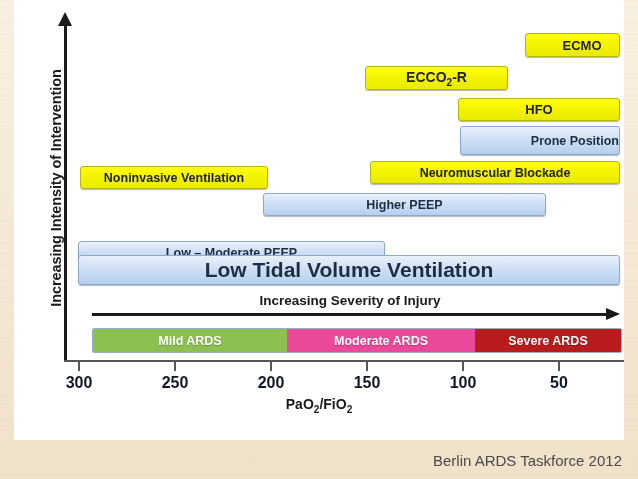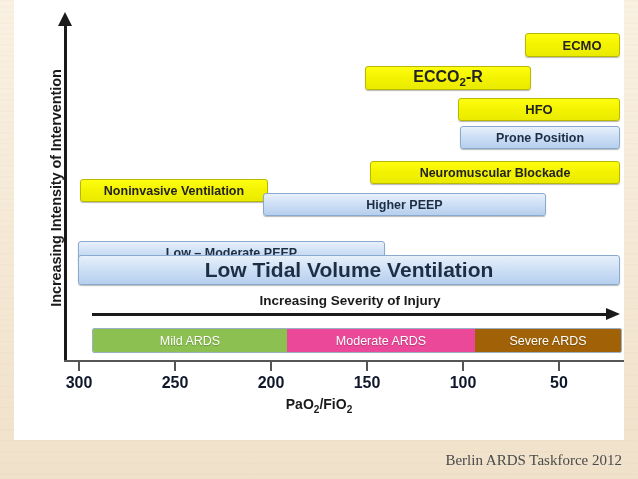--- a/index.html
+++ b/index.html
@@ -173,64 +173,64 @@
     border: 1px solid #9ab0c9;
     box-sizing: border-box;
     border-radius: 2px;
     overflow: hidden;
   }
   .sev-seg {
     display: flex;
     align-items: center;
     justify-content: center;
     font-size: 12.5px;
-    font-weight: normal;
+    font-weight: bold;
     color: #ffffff;
     text-shadow: 0 1px 1px rgba(0,0,0,0.25);
     white-space: nowrap;
   }
 
   
   #caption {
     position: absolute;
     right: 16px;
     top: 452px;
     font-size: 15px;
     color: #4a4a4a;
-    font-family: Liberation Serif, serif;
+    font-family: Liberation Sans, sans-serif;
   }
 </style>
 </head>
 <body>
 
 <div id="slide">
 
   <div id="canvas">
 
     <div id="y-arrow"></div>
     <div id="y-axis"></div>
     <div id="y-label">Increasing Intensity of Intervention</div>
 
     <div class="bar yellow" style="left:511px; top:33px; width:95px; height:24px; font-size:13px;padding-left:19px;">
       <span>ECMO</span>
     </div>
 
-    <div class="bar yellow" style="left:351px; top:66px; width:166px; height:24px; font-size:16px;">
+    <div class="bar yellow" style="left:351px; top:66px; width:143px; height:24px; font-size:14px;">
       <span><span>ECCO</span><sub>2</sub><span>-R</span></span>
     </div>
 
     <div class="bar yellow" style="left:444px; top:98px; width:162px; height:23px; font-size:13px;">
       <span>HFO</span>
     </div>
 
-    <div class="bar blue" style="left:446px; top:126px; width:160px; height:23px; font-size:12.5px;">
+    <div class="bar blue" style="left:446px; top:126px; width:160px; height:29px; font-size:12.5px;justify-content:flex-end;">
       <span>Prone Position</span>
     </div>
 
-    <div class="bar yellow" style="left:66px; top:179px; width:188px; height:23px; font-size:12.5px;">
+    <div class="bar yellow" style="left:66px; top:166px; width:188px; height:23px; font-size:12.5px;">
       <span>Noninvasive Ventilation</span>
     </div>
 
     <div class="bar yellow" style="left:356px; top:161px; width:250px; height:23px; font-size:12.5px;">
       <span>Neuromuscular Blockade</span>
     </div>
 
     <div class="bar blue" style="left:249px; top:193px; width:283px; height:23px; font-size:12.5px;">
       <span>Higher PEEP</span>
     </div>
@@ -247,21 +247,21 @@
     <div id="sev-line"></div>
     <div id="sev-arrow"></div>
 
     <div id="sev-band">
       <div class="sev-seg" style="flex:0 0 194px; background:#8cc152;">
         <span>Mild ARDS</span>
       </div>
       <div class="sev-seg" style="flex:0 0 188px; background:#ec4899;">
         <span>Moderate ARDS</span>
       </div>
-      <div class="sev-seg" style="flex:1 1 auto; background:#a16207;">
+      <div class="sev-seg" style="flex:1 1 auto; background:#b91c1c;">
         <span>Severe ARDS</span>
       </div>
     </div>
 
     <div id="x-axis"></div>
 
     <div class="xtick" style="left:64px;"></div>
     <div class="xtick" style="left:160px;"></div>
     <div class="xtick" style="left:256px;"></div>
     <div class="xtick" style="left:352px;"></div>

